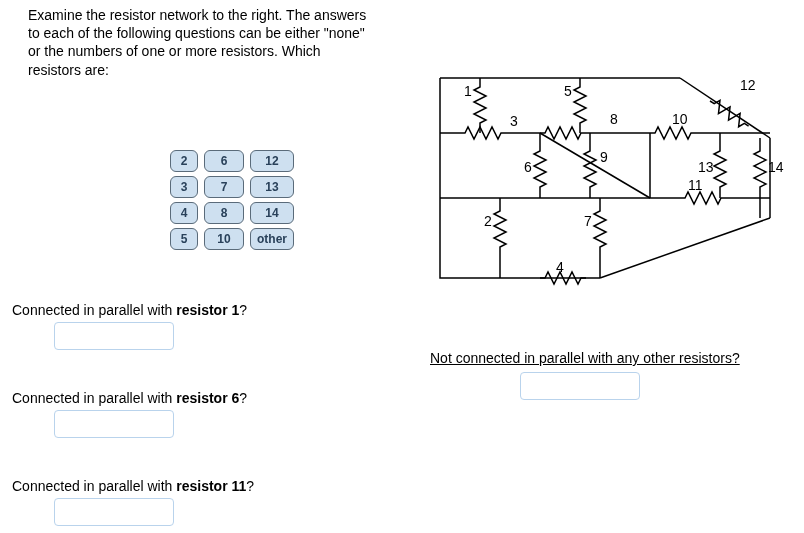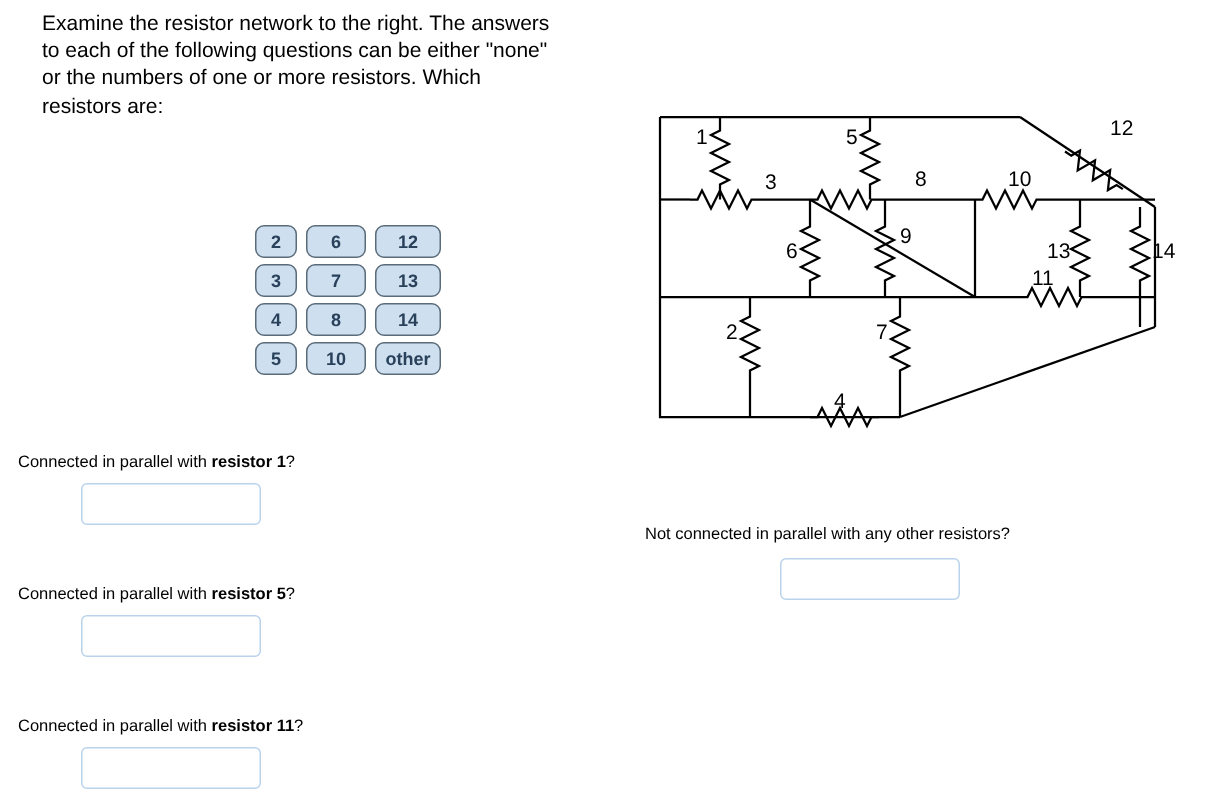--- a/index.html
+++ b/index.html
@@ -40,21 +40,21 @@
     border: 1px solid #5a6b7a;
     border-radius: 6px;
     font-size: 12px;
     font-weight: bold;
     color: #29415a;
     cursor: pointer;
   }
   .tile.wide { min-width: 40px; }
   .question {
     position: absolute;
-    font-size: 11px;
+    font-size: 14px;
   }
   .answer-box {
     position: absolute;
     width: 120px;
     height: 28px;
     border: 1px solid #b9d3ec;
     border-radius: 4px;
     background: #fff;
     padding: 2px 4px;
     font-size: 14px;
@@ -86,30 +86,30 @@
   <button class="tile wide">10</button>
   <button class="tile wide">other</button>
 </div>
 
 <div class="question" style="top:302px; left:12px;">
   <span>Connected in parallel with </span><b>resistor 1</b><span>?</span>
 </div>
 <input class="answer-box" style="top: 322px; left: 54px;" value="">
 
 <div class="question" style="top:390px; left:12px;">
-  <span>Connected in parallel with </span><b>resistor 5</b><span>?</span>
+  <span>Connected in parallel with </span><b>resistor 6</b><span>?</span>
 </div>
 <input class="answer-box" style="top: 410px; left: 54px;" value="">
 
 <div class="question" style="top:478px; left:12px;">
   <span>Connected in parallel with </span><b>resistor 11</b><span>?</span>
 </div>
 <input class="answer-box" style="top: 498px; left: 54px;" value="">
 
-<div class="question" style="top:350px; left:430px;">Not connected in parallel with any other resistors?</div>
+<div class="question" style="top:350px; left:430px;text-decoration:underline;">Not connected in parallel with any other resistors?</div>
 <input class="answer-box" style="top: 372px; left: 520px;" value="">
 
 <div class="diagram">
 <svg viewBox="0 0 370 220" width="370" height="220">
   <defs>
 
     <path id="rh" d="M0 0 l5 0 l3 -6 l6 12 l6 -12 l6 12 l6 -12 l6 12 l3 -6 l5 0" fill="none" stroke="#000" stroke-width="1.5"></path>
 
     <path id="rv" d="M0 0 l0 5 l-6 3 l12 6 l-12 6 l12 6 l-12 6 l12 6 l-6 3 l0 5" fill="none" stroke="#000" stroke-width="1.5"></path>
   </defs>

